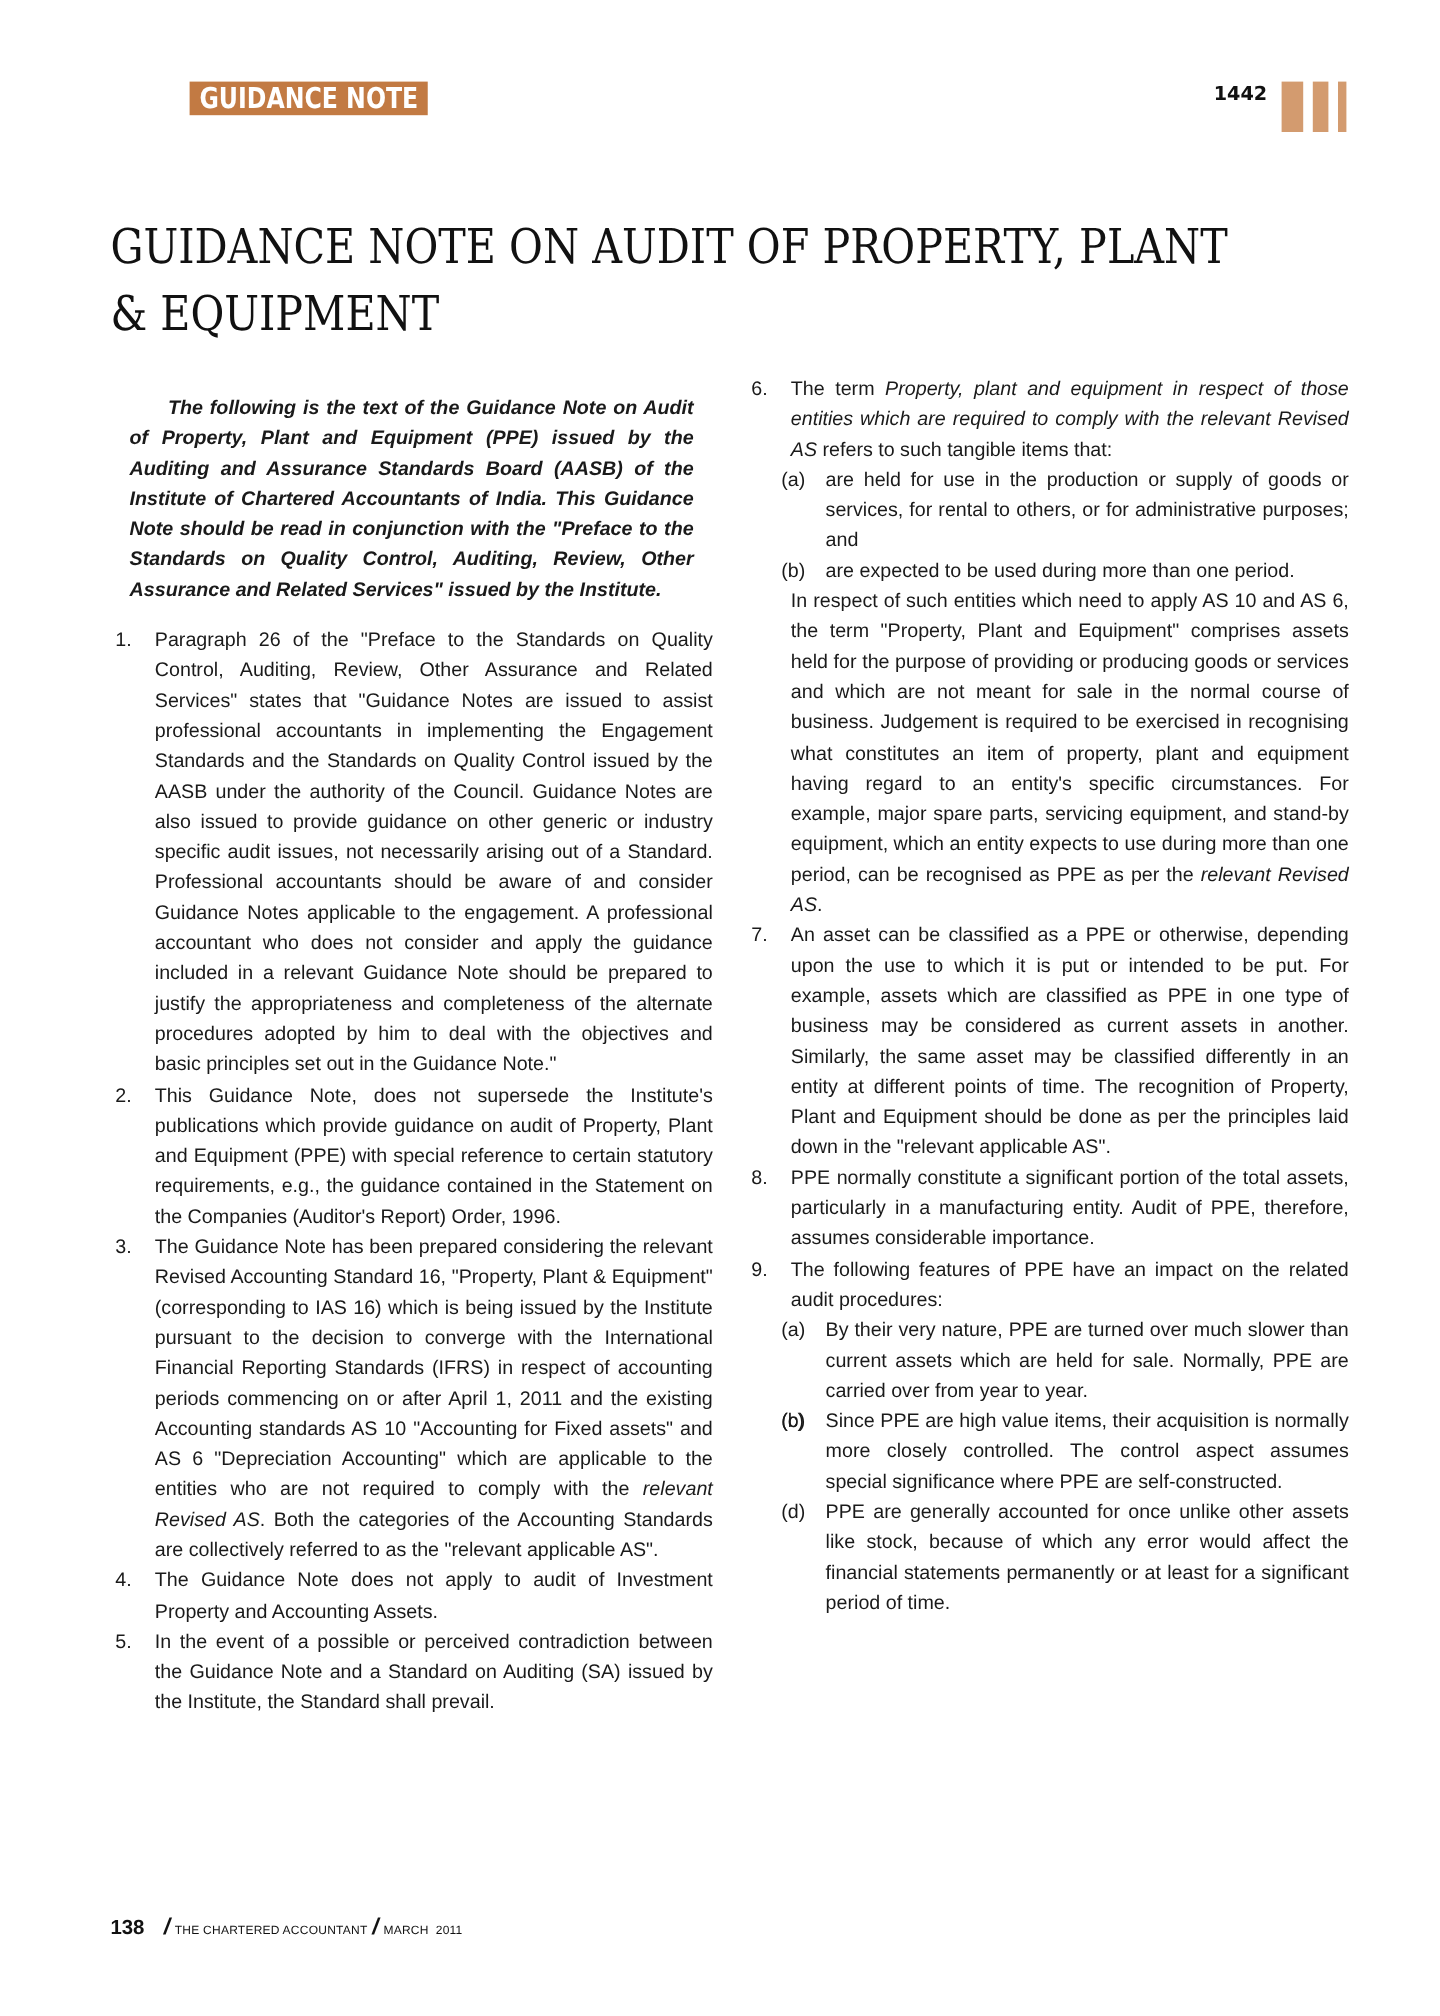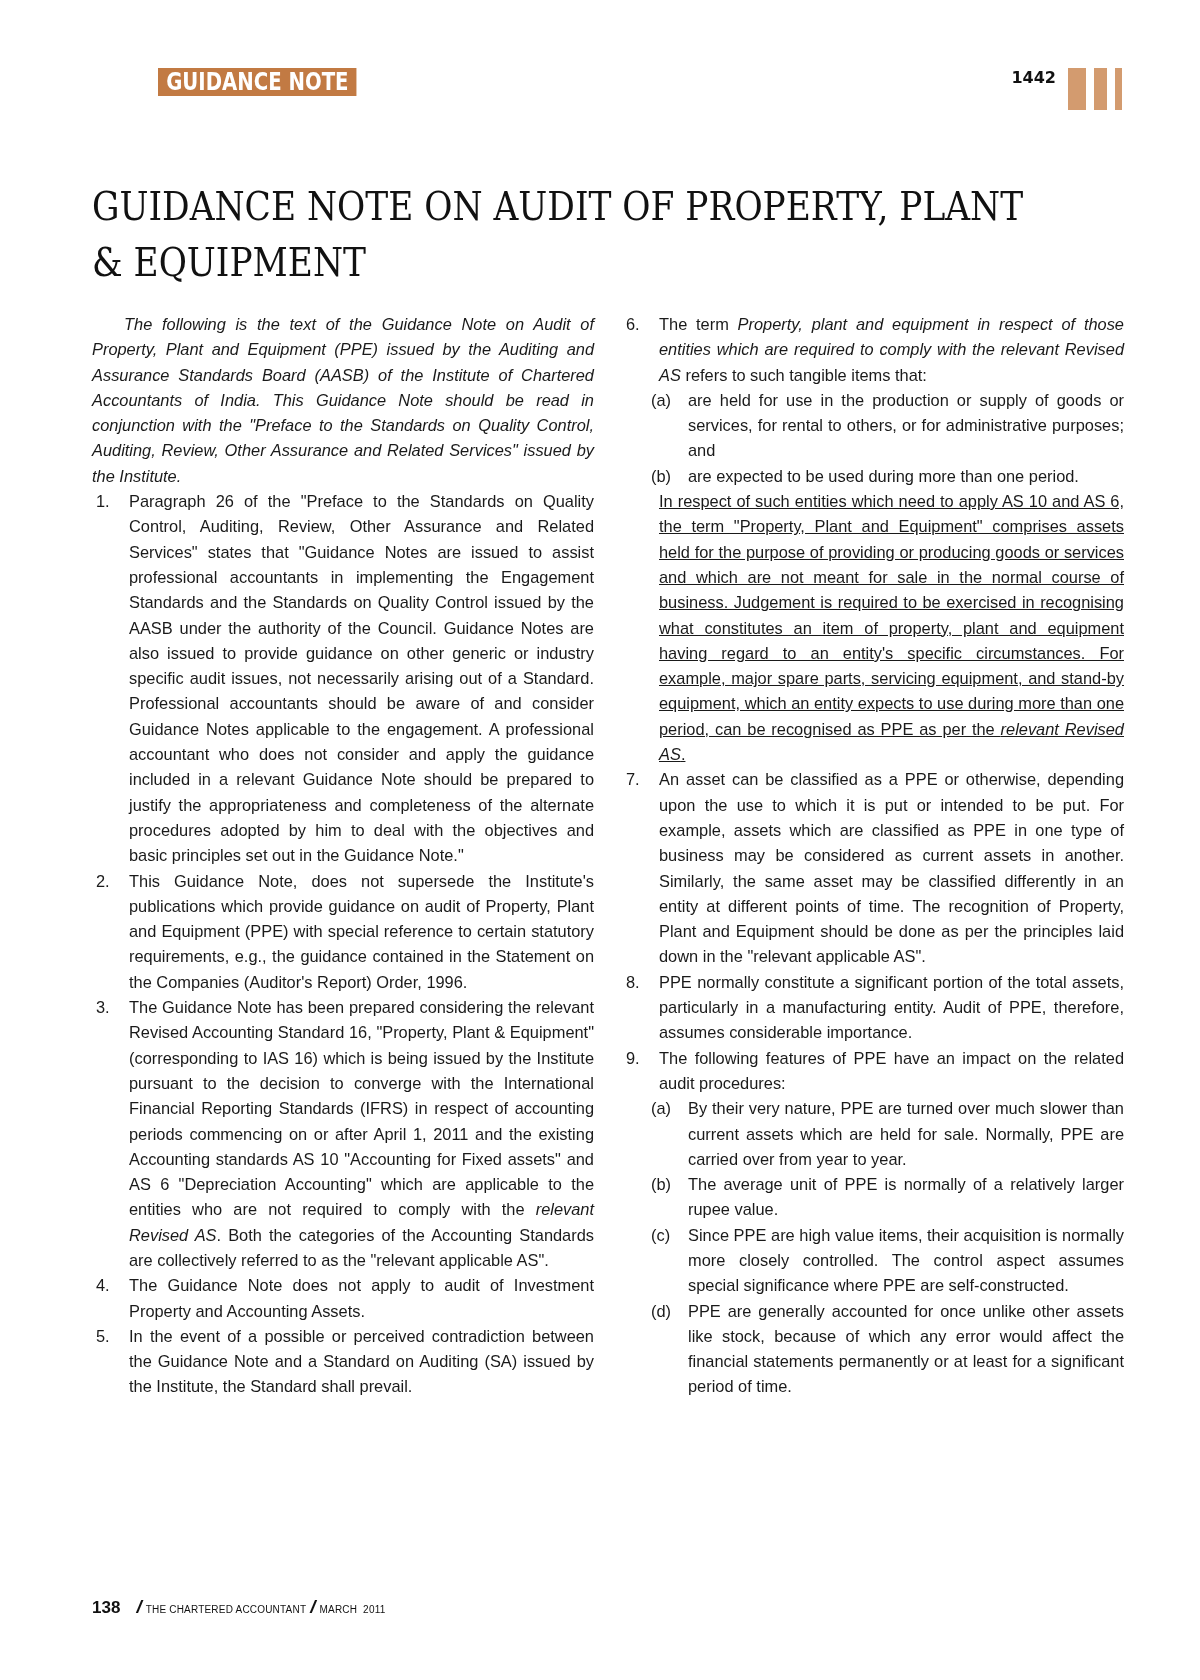--- a/index.html
+++ b/index.html
@@ -22,26 +22,26 @@
   
   .title { position: absolute; left: 92px; top: 178px; width: 1010px; font-family: "DejaVu Serif", serif;
            font-size: 40px; line-height: 56px; color: #111; transform: scaleX(0.86); transform-origin: left top;
            width: 1175px; }
 
   
   .col { position: absolute; top: 312px; font-family: "Liberation Sans", sans-serif; font-size: 16.4px;
          line-height: 25.3px; color: #1a1a1a; text-align: justify; }
   .col.left { left: 92px; width: 502px; }
   .col.right { left: 622px; width: 502px; top: 312px; }
-  .intro-para { font-style: italic; text-indent: 32px; margin: 0; }
+  .intro-para { font-style: italic; text-indent: 32px; margin: 16px; font-weight: bold; }
   .item { position: relative; padding-left: 37px; margin: 0; }
   .item .num { position: absolute; left: 4px; top: 0; }
   .sub { position: relative; padding-left: 66px; margin: 0; }
   .sub .lbl { position: absolute; left: 29px; top: 0; }
-  .indent-para { padding-left: 37px; margin: 0; text-decoration: underline; }
+  .indent-para { padding-left: 37px; margin: 0; }
   .it { font-style: italic; }
   .section-head { font-family: "Liberation Sans", sans-serif; font-weight: bold; color: #c9834e;
                   font-size: 20px; line-height: 26px; margin: 0 0 1px 0; }
 
   
   .footer { position: absolute; left: 92px; top: 1596px; font-family: "Liberation Sans", sans-serif; color: #111;
             display: flex; align-items: baseline; }
   .footer .pn { font-weight: bold; font-size: 17px; margin-right: 12px; }
   .footer .slash { font-weight: bold; font-size: 19px; margin: 0 4px; font-style: italic; }
   .footer .txt { font-size: 10px; letter-spacing: 0.2px; }
@@ -128,21 +128,20 @@
     <div class="item">
       <span class="num">9.</span>
       <span>The following features of PPE have an impact on the related audit procedures:</span>
     </div>
     <div class="sub">
       <span class="lbl">(a)</span>
       <span>By their very nature, PPE are turned over much slower than current assets which are held for sale. Normally, PPE are carried over from year to year.</span>
     </div>
     <div class="sub">
       <span class="lbl">(b)</span>
-      <span>The average unit of PPE is normally of a relatively larger rupee value.</span>
     </div>
     <div class="sub">
       <span class="lbl">(c)</span>
       <span>Since PPE are high value items, their acquisition is normally more closely controlled. The control aspect assumes special significance where PPE are self-constructed.</span>
     </div>
     <div class="sub">
       <span class="lbl">(d)</span>
       <span>PPE are generally accounted for once unlike other assets like stock, because of which any error would affect the financial statements permanently or at least for a significant period of time.</span>
     </div>
   </div>

